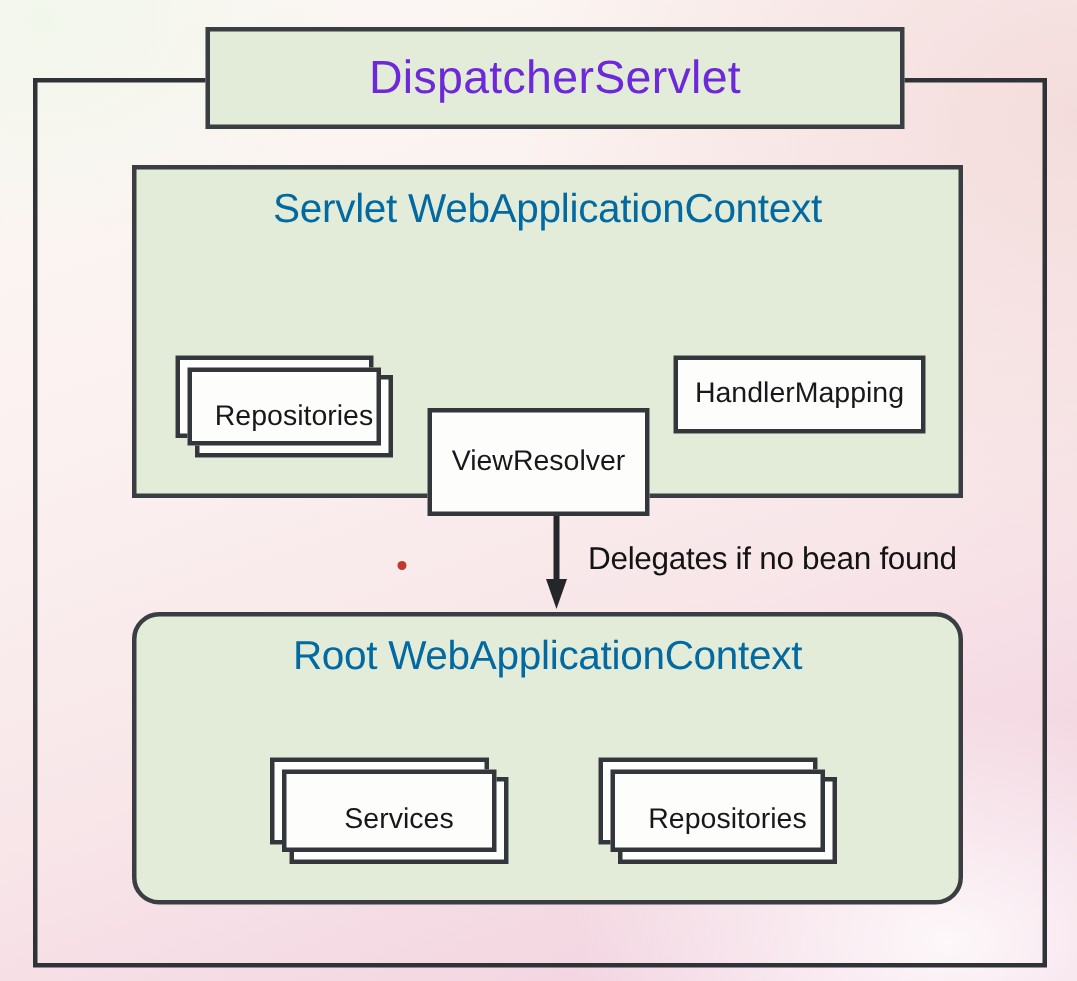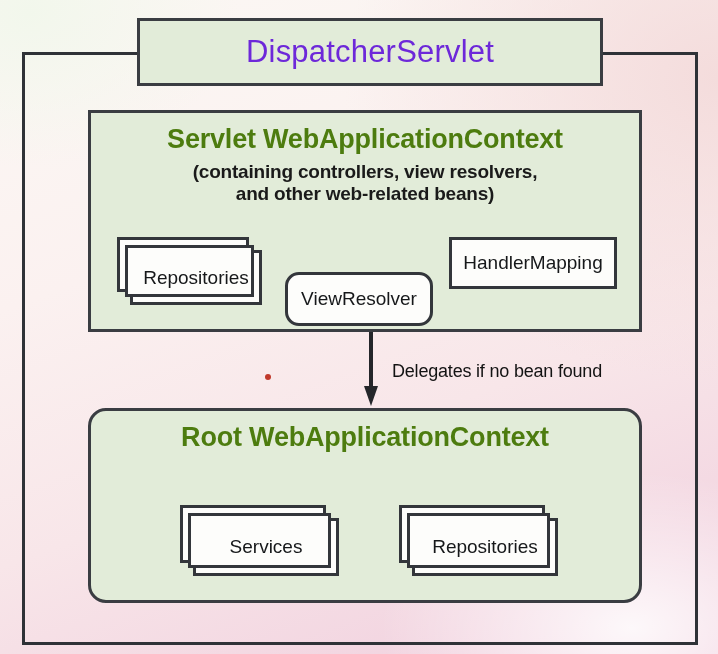--- a/index.html
+++ b/index.html
@@ -82,22 +82,22 @@
     left: 88px;
     top: 408px;
     width: 554px;
     height: 195px;
     border-radius: 18px;
   }
 
   .ctx-heading {
     text-align: center;
     font-size: 27px;
-    font-weight: bold;
-    color: #4d7c0f;
+    font-weight: normal;
+    color: #0369a1;
     margin-top: 11px;
     letter-spacing: -.2px;
   }
   .ctx-sub {
     text-align: center;
     font-size: 19px;
     font-weight: bold;
     color: #1a1a1a;
     line-height: 1.18;
     margin-top: 6px;
@@ -143,22 +143,21 @@
   #controllers-box {
     left: 130px;
     top: 250px;
     width: 132px;
     height: 55px;
   }
   #viewresolver-box {
     left: 285px;
     top: 272px;
     width: 148px;
-    height: 54px;
-    border-radius: 14px;
+    height: 72px;
   }
   #handlermapping-box {
     left: 449px;
     top: 237px;
     width: 168px;
     height: 52px;
   }
   #services-box {
     left: 193px;
     top: 518px;
@@ -178,21 +177,21 @@
     position: absolute;
     left: 364px;
     top: 332px;
     width: 14px;
     height: 76px;
   }
   #delegate-label {
     position: absolute;
     left: 392px;
     top: 361px;
-    font-size: 18px;
+    font-size: 21px;
     color: #131313;
     white-space: nowrap;
     letter-spacing: -.2px;
   }
 
   
   #red-dot {
     position: absolute;
     left: 265px;
     top: 374px;
@@ -209,24 +208,20 @@
 
   <div class="outer-frame"></div>
   <div class="frame-mask"></div>
 
   <div class="green-box" id="dispatcher-servlet">
     <span class="title">DispatcherServlet</span>
   </div>
 
   <div class="green-box" id="servlet-context">
     <div class="ctx-heading">Servlet WebApplicationContext</div>
-    <div class="ctx-sub">
-      <div>(containing controllers, view resolvers,</div>
-      <div>and other web-related beans)</div>
-    </div>
   </div>
 
   <div class="white-box stack" id="controllers-box">
     <span>Repositories</span>
   </div>
   <div class="white-box" id="viewresolver-box">
     <span>ViewResolver</span>
   </div>
   <div class="white-box" id="handlermapping-box">
     <span>HandlerMapping</span>

